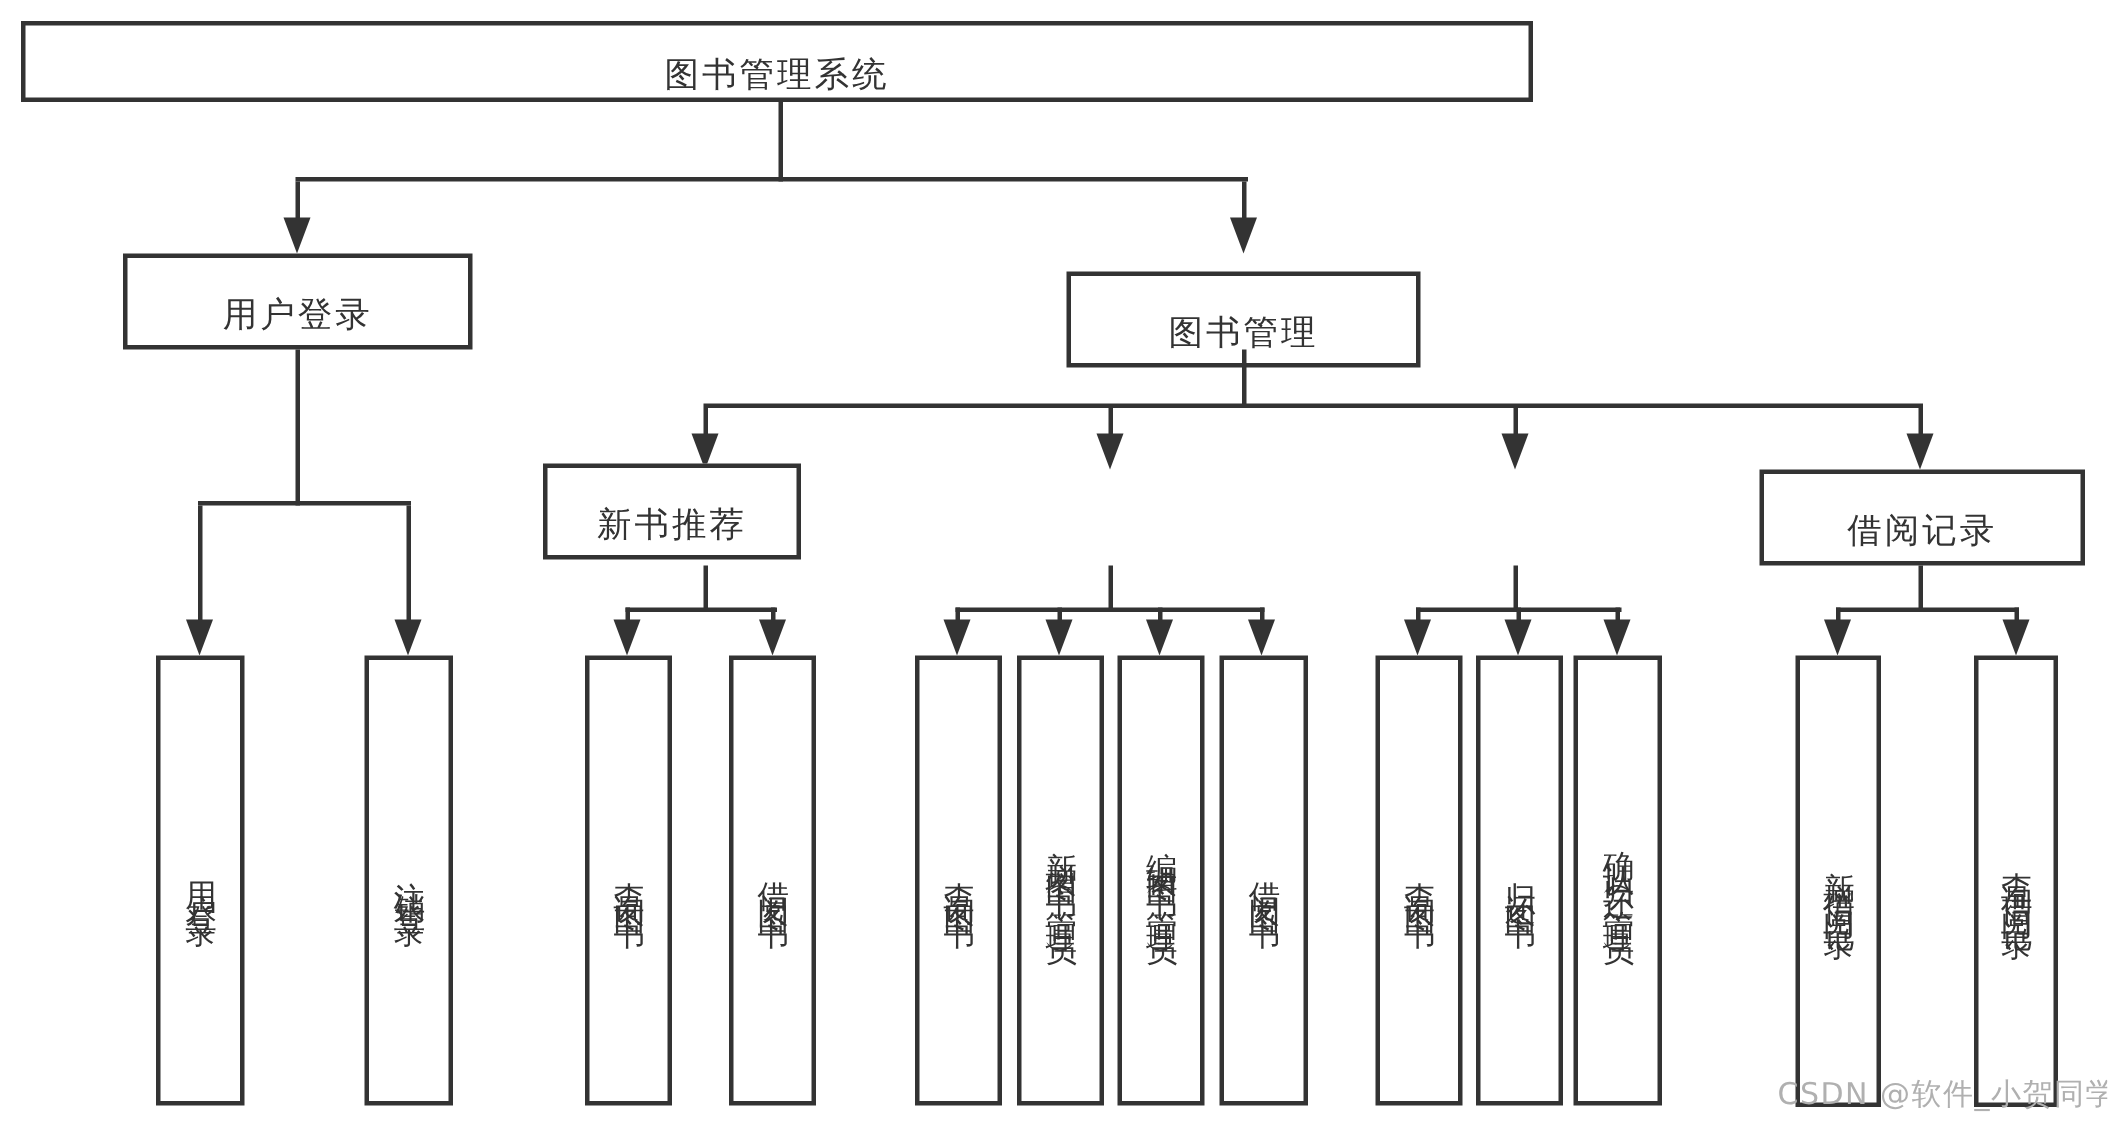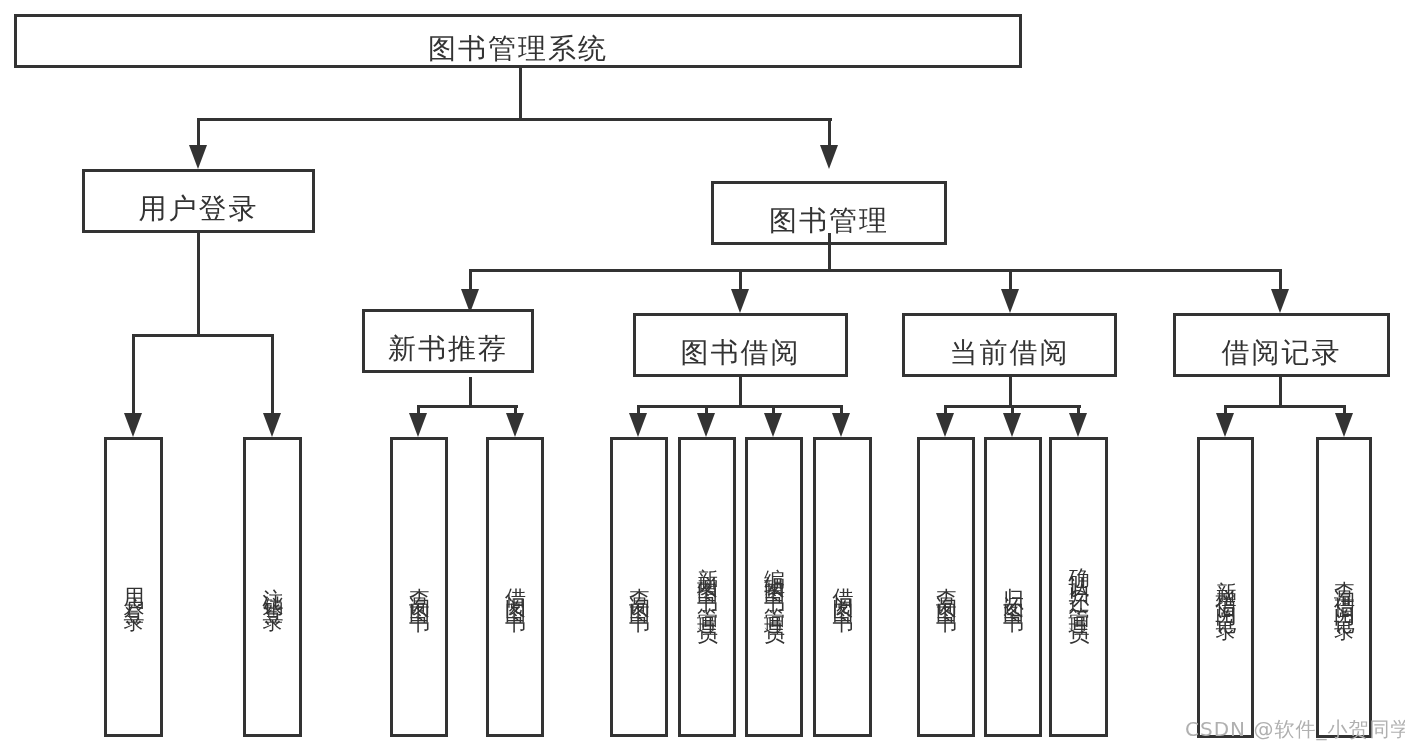--- a/index.html
+++ b/index.html
@@ -7,21 +7,21 @@
   body { font-family:"DejaVu Sans","Liberation Sans",sans-serif; }
   .canvas {
     position:relative; width:1405px; height:747px;
     background:var(--bg,#fff); overflow:hidden;
   }
   .box {
     position:absolute; border:3px solid var(--line,#333);
     background:#fff; display:flex; align-items:center; justify-content:center;
     color:var(--text,#333);
   }
-  .hbox span { font-size:28px; letter-spacing:2px; white-space:nowrap;margin-top:16px; }
+  .hbox span { font-size:23px; letter-spacing:2px; white-space:nowrap;margin-top:16px; }
   .vbox span {
     writing-mode:vertical-rl; text-orientation:mixed;
     font-size:21px; line-height:1; letter-spacing:8px; white-space:nowrap;
   }
   .line { position:absolute; background:var(--line,#333); }
   .arrow {
     position:absolute; width:0; height:0;
     border-left:9px solid transparent; border-right:9px solid transparent;
     border-top:24px solid var(--line,#333);
   }
@@ -66,26 +66,20 @@
   <div class="arrow" style="left:461px;top:289px"></div>
   <div class="line" style="left:739px;top:272px;width:3px;height:19px"></div>
   <div class="arrow" style="left:731px;top:289px"></div>
   <div class="line" style="left:1009px;top:272px;width:3px;height:19px"></div>
   <div class="arrow" style="left:1001px;top:289px"></div>
   <div class="line" style="left:1279px;top:272px;width:3px;height:19px"></div>
   <div class="arrow" style="left:1271px;top:289px"></div>
 
   <div class="box hbox" style="left:362px;top:309px;width:172px;height:64px">
     <span>新书推荐</span>
-  </div>
-  <div class="box hbox" style="left:633px;top:313px;width:215px;height:64px">
-    <span>图书借阅</span>
-  </div>
-  <div class="box hbox" style="left:902px;top:313px;width:215px;height:64px">
-    <span>当前借阅</span>
   </div>
   <div class="box hbox" style="left:1173px;top:313px;width:217px;height:64px">
     <span>借阅记录</span>
   </div>
 
   <div class="line" style="left:469px;top:377px;width:3px;height:31px"></div>
   <div class="line" style="left:417px;top:405px;width:101px;height:3px"></div>
   <div class="line" style="left:417px;top:405px;width:3px;height:11px"></div>
   <div class="arrow" style="left:409px;top:413px"></div>
   <div class="line" style="left:514px;top:405px;width:3px;height:11px"></div>

